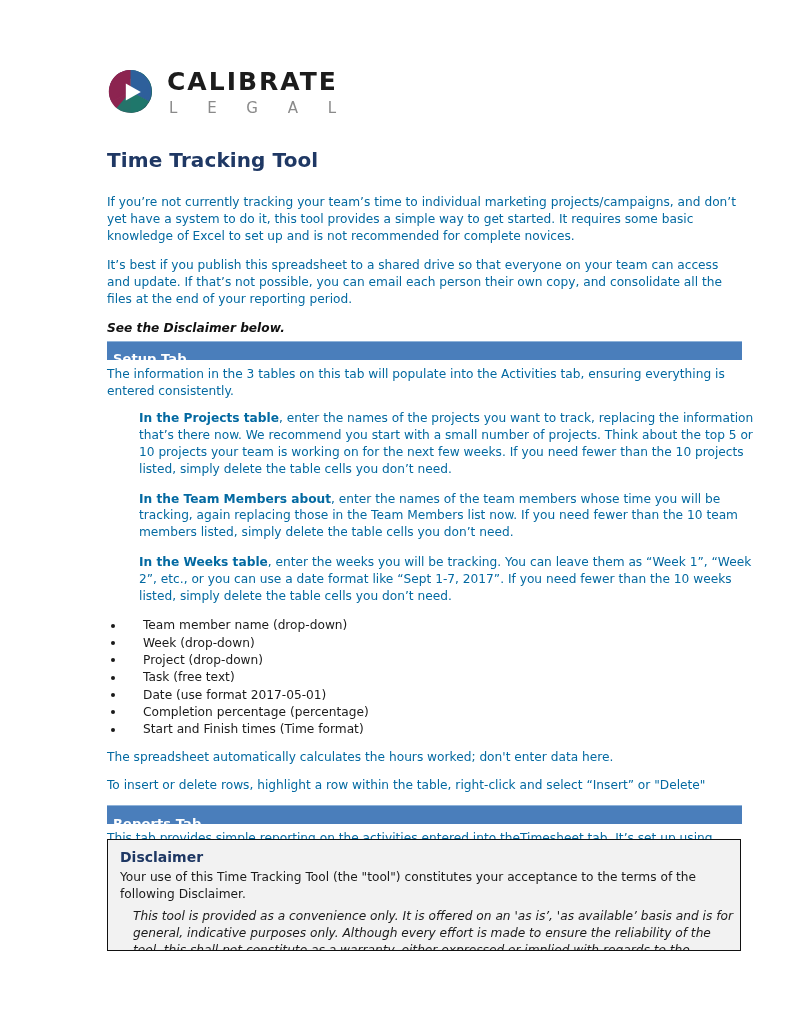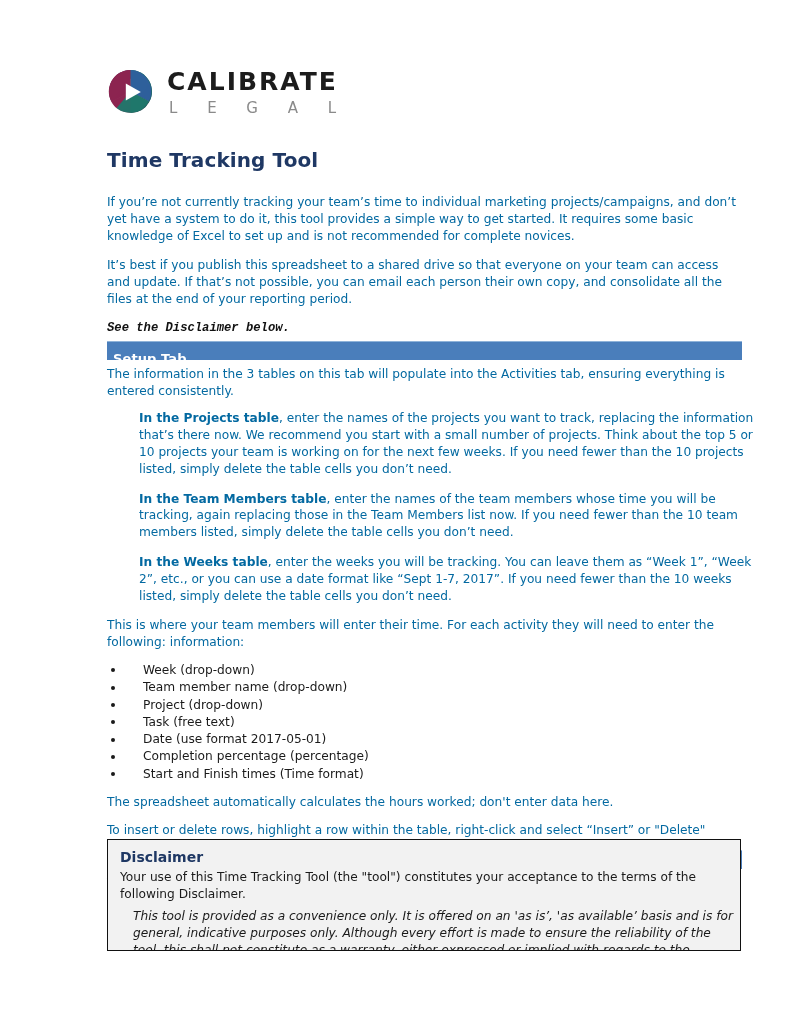--- a/index.html
+++ b/index.html
@@ -90,21 +90,20 @@
   p.indent {
     margin-left: 32px;
     width: 620px;
   }
   .see-disclaimer {
     font-size: 12.2px;
     font-weight: bold;
     font-style: italic;
     margin: 0 0 6px 0;
     color: #111;
-    font-family: Liberation Mono, monospace;
   }
 
   
   .section-bar {
     background: #4a7ebb;
     border-top: 1px solid #8fb3d9;
     height: 19px;
     width: 635px;
     margin: 0 0 4px 0;
     display: flex;
@@ -234,29 +233,28 @@
     <p class="body">If you’re not currently tracking your team’s time to individual marketing projects/campaigns, and don’t yet have a system to do it, this tool provides a simple way to get started.  It requires some basic knowledge of Excel to set up and is not recommended for complete novices.</p>
     <p class="body">It’s best if you publish this spreadsheet to a shared drive so that everyone on your team can access and update.  If that’s not possible, you can email each person their own copy, and consolidate all the files at the end of your reporting period.</p>
     <p class="see-disclaimer">See the Disclaimer below.</p>
 
     <div class="section-bar">
       <span class="label">Setup Tab</span>
     </div>
     <div class="section-body">
       <p class="body tight">The information in the 3 tables on this tab will populate into the Activities tab, ensuring everything is entered consistently.</p>
       <p class="body indent"><b>In the Projects table</b><span>, enter the names of the projects you want to track, replacing the information that’s there now.   We recommend you start with a small number of projects.  Think about the top 5 or 10 projects your team is working on for the next few weeks. If you need fewer than the 10 projects listed, simply delete the table cells you don’t need.</span></p>
-      <p class="body indent"><b>In the Team Members table</b><span>, enter the names of the team members whose time you will be tracking, again replacing those in the Team Members list now.  If you need fewer than the 10 team members listed, simply delete the table cells you don’t need.</span></p>
+      <p class="body indent"><b>In the Team Members about</b><span>, enter the names of the team members whose time you will be tracking, again replacing those in the Team Members list now.  If you need fewer than the 10 team members listed, simply delete the table cells you don’t need.</span></p>
       <p class="body indent"><b>In the Weeks table</b><span>, enter the weeks you will be tracking.  You can leave them as “Week 1”, “Week 2”, etc., or you can use a date format like “Sept 1-7, 2017”.  If you need fewer than the 10 weeks listed, simply delete the table cells you don’t need.</span></p>
     </div>
 
     <div class="section-body">
-      <p class="body tight">This is where your team members will enter their time.  For each activity they will need to enter the following: information:</p>
       <ul class="bullets">
+        <li><span class="dot"></span><span>Team member name (drop-down)</span></li>
         <li><span class="dot"></span><span>Week (drop-down)</span></li>
-        <li><span class="dot"></span><span>Team member name (drop-down)</span></li>
         <li><span class="dot"></span><span>Project (drop-down)</span></li>
         <li><span class="dot"></span><span>Task (free text)</span></li>
         <li><span class="dot"></span><span>Date (use format 2017-05-01)</span></li>
         <li><span class="dot"></span><span>Completion percentage (percentage)</span></li>
         <li><span class="dot"></span><span>Start and Finish times (Time format)</span></li>
       </ul>
       <p class="body tight">The spreadsheet automatically calculates the hours worked; don't enter data here.</p>
       <p class="body tight">To insert or delete rows, highlight a row within the table, right-click and select “Insert” or "Delete"</p>
     </div>
 

